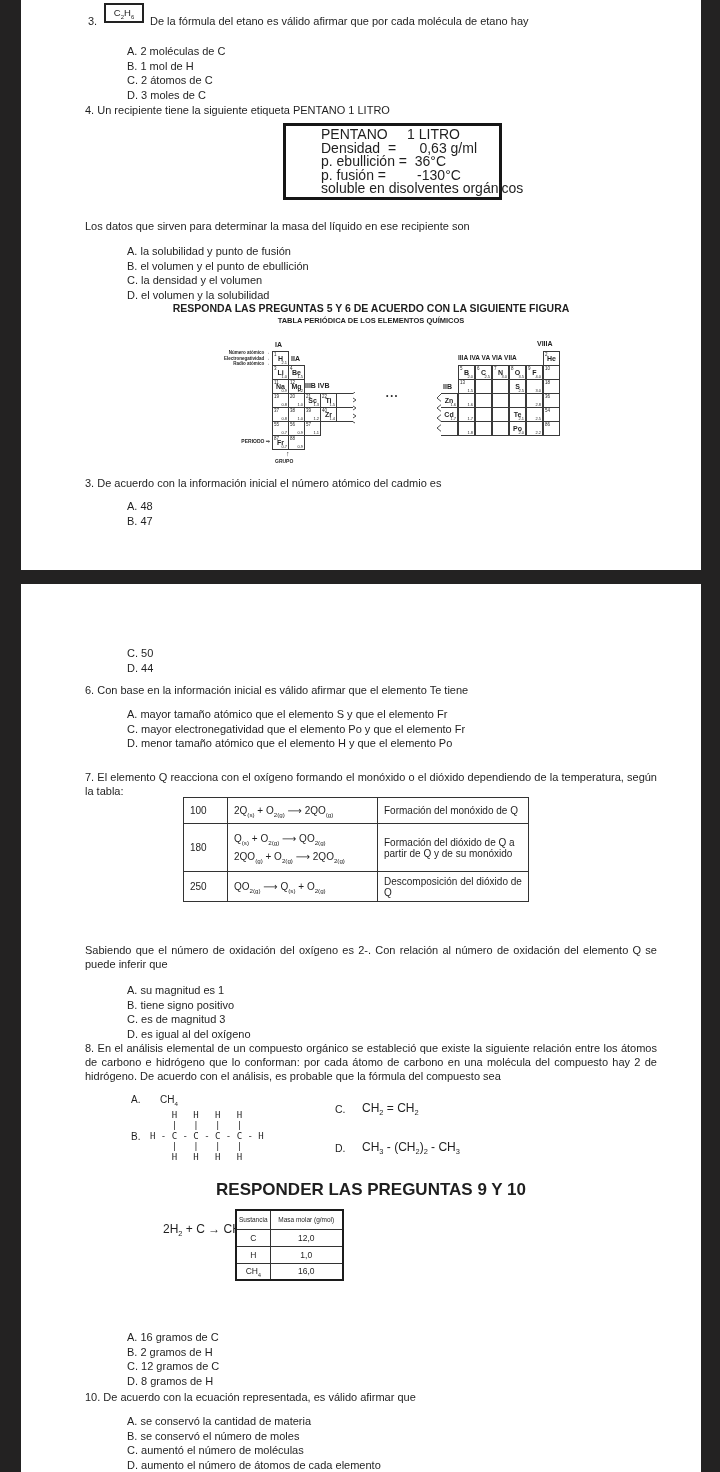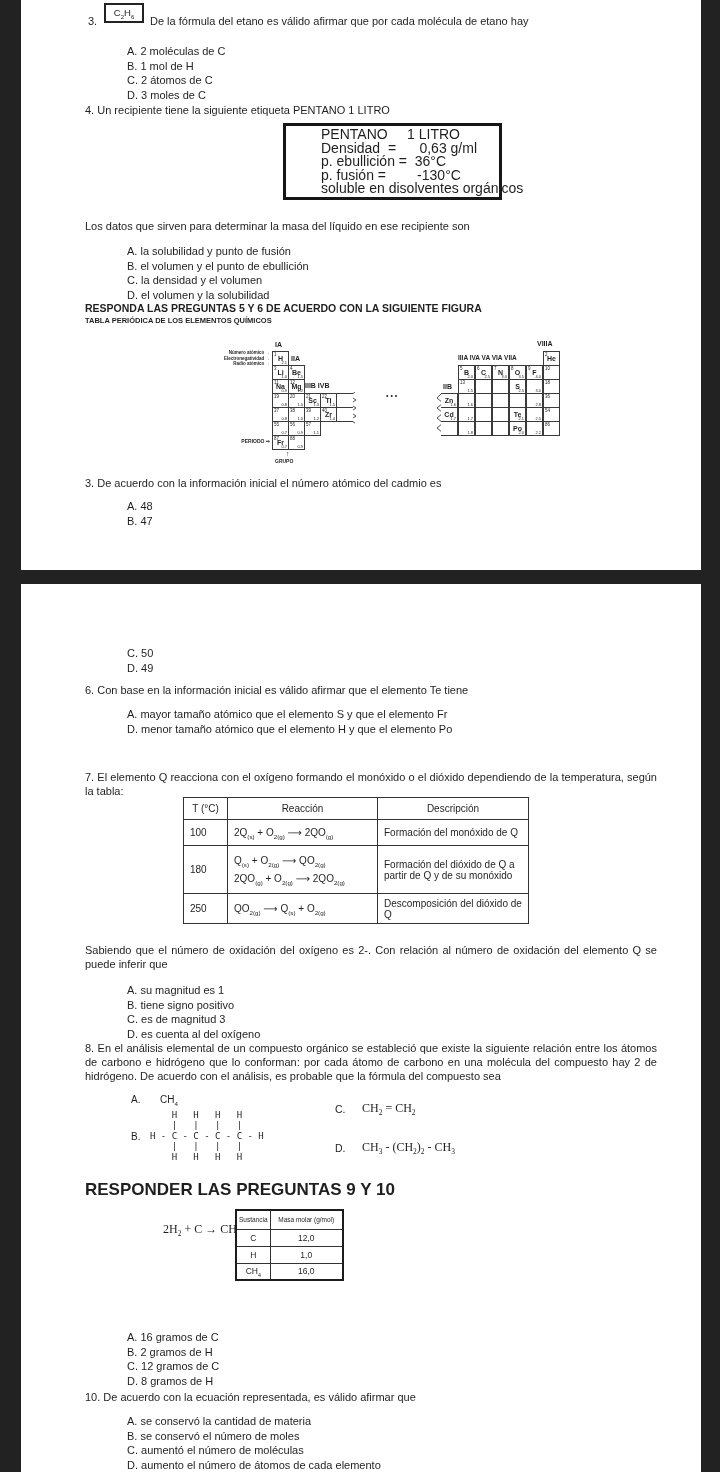--- a/index.html
+++ b/index.html
@@ -4,22 +4,22 @@
 <style>
   html,body{margin:0;padding:0;}
   #canvas{position:relative;width:720px;height:1472px;background:#232222;overflow:hidden;
           font-family:"Liberation Sans",sans-serif;color:#1f1f1f;}
   .page{position:absolute;left:21px;width:680px;background:#ffffff;}
   #page1{top:0;height:570px;}
   #page2{top:584px;height:888px;}
   .t{position:absolute;white-space:nowrap;font-size:11px;}
   .just{position:absolute;font-size:11px;line-height:14.2px;text-align:justify;}
   .opts{position:absolute;font-size:11px;line-height:14.5px;}
-  .banner{position:absolute;left:85px;width:572px;text-align:left;font-weight:bold;}
-  .serif{font-family:Liberation Serif, serif;}
+  .banner{position:absolute;left:85px;width:572px;text-align:center;font-weight:bold;}
+  .serif{font-family:Liberation Sans, sans-serif;}
   sub{font-size:0.62em;line-height:0;}
   
   #q3box{position:absolute;left:104px;top:3px;width:40px;height:20px;border:2px solid #222;
          box-sizing:border-box;text-align:center;font-size:9.5px;line-height:16px;background:#fff;}
   
   #labelbox{position:absolute;left:283px;top:123px;width:219px;height:77px;border:3px solid #161616;
             box-sizing:border-box;padding:2px 0 0 8px;background:#fff;}
   #labelbox div{font-size:14px;line-height:13.6px;white-space:pre;padding-left:27px;}
   
   #ptable{position:absolute;left:0;top:0;width:720px;height:570px;}
@@ -284,43 +284,39 @@
     </div>
 
   <div class="t" style="left:85px;top:477px;">3. De acuerdo con la información inicial el número atómico del cadmio es</div>
   <div class="opts" style="left:127px;top:499px;">
     <div>A. 48</div>
     <div>B. 47</div>
   </div>
 
   <div class="opts" style="left:127px;top:646px;">
     <div>C. 50</div>
-    <div>D. 49</div>
+    <div>D. 44</div>
   </div>
 
   <div class="t" style="left:85px;top:684px;">6. Con base en la información inicial es válido afirmar que el elemento Te tiene</div>
   <div class="opts" style="left:127px;top:707px;">
     <div>A. mayor tamaño atómico que el elemento S y que el elemento Fr</div>
+    <div>C. mayor electronegatividad que el elemento Po y que el elemento Fr</div>
     <div>D. menor tamaño atómico que el elemento H y que el elemento Po</div>
   </div>
 
   <div class="just" style="left:85px;top:770px;width:572px;">7. El elemento Q reacciona con el oxígeno formando el monóxido o el dióxido dependiendo de la temperatura, según la tabla:</div>
 
   <table class="qtable" style="left:183px;top:797px;">
     <colgroup>
         <col style="width:44px">
         <col style="width:150px">
         <col style="width:151px">
       </colgroup>
     <tbody>
-        <tr style="height:22px">
-      <td class="ctr">T (°C)</td>
-      <td class="ctr">Reacción</td>
-      <td class="ctr">Descripción</td>
-    </tr>
     <tr style="height:26px">
       <td>100</td>
       <td class="rxcell">
             <span class="rx"><span>2Q</span><sub>(s)</sub><span> + O</span><sub>2(g)</sub><span>  ⟶  </span><span>2QO</span><sub>(g)</sub></span>
           </td>
       <td>Formación del monóxido de Q</td>
     </tr>
     <tr style="height:48px">
       <td>180</td>
       <td class="rxcell">
@@ -337,21 +333,21 @@
       <td>Descomposición del dióxido de Q</td>
     </tr>
   </tbody>
     </table>
 
   <div class="just" style="left:85px;top:943px;width:572px;">Sabiendo que el número de oxidación del oxígeno es 2-. Con relación al número de oxidación del elemento Q se puede inferir que</div>
   <div class="opts" style="left:127px;top:983px;">
     <div>A. su magnitud es 1</div>
     <div>B. tiene signo positivo</div>
     <div>C. es de magnitud 3</div>
-    <div>D. es cuenta al del oxígeno</div>
+    <div>D. es igual al del oxígeno</div>
   </div>
 
   <div class="just" style="left:85px;top:1041px;width:572px;">8. En el análisis elemental de un compuesto orgánico se estableció que existe la siguiente relación entre los átomos de carbono e hidrógeno que lo conforman: por cada átomo de carbono en una molécula del compuesto hay 2 de hidrógeno. De acuerdo con el análisis, es probable que la fórmula del compuesto sea</div>
   <div class="t" style="left:131px;top:1094px;font-size:10px;">A.</div>
   <div class="t" style="left:160px;top:1094px;font-size:10px;"><span>CH</span><sub>4</sub></div>
   <div class="t" style="left:131px;top:1131px;font-size:10px;">B.</div>
   <div id="butane">    H   H   H   H
     |   |   |   |
 H - C - C - C - C - H
     |   |   |   |

